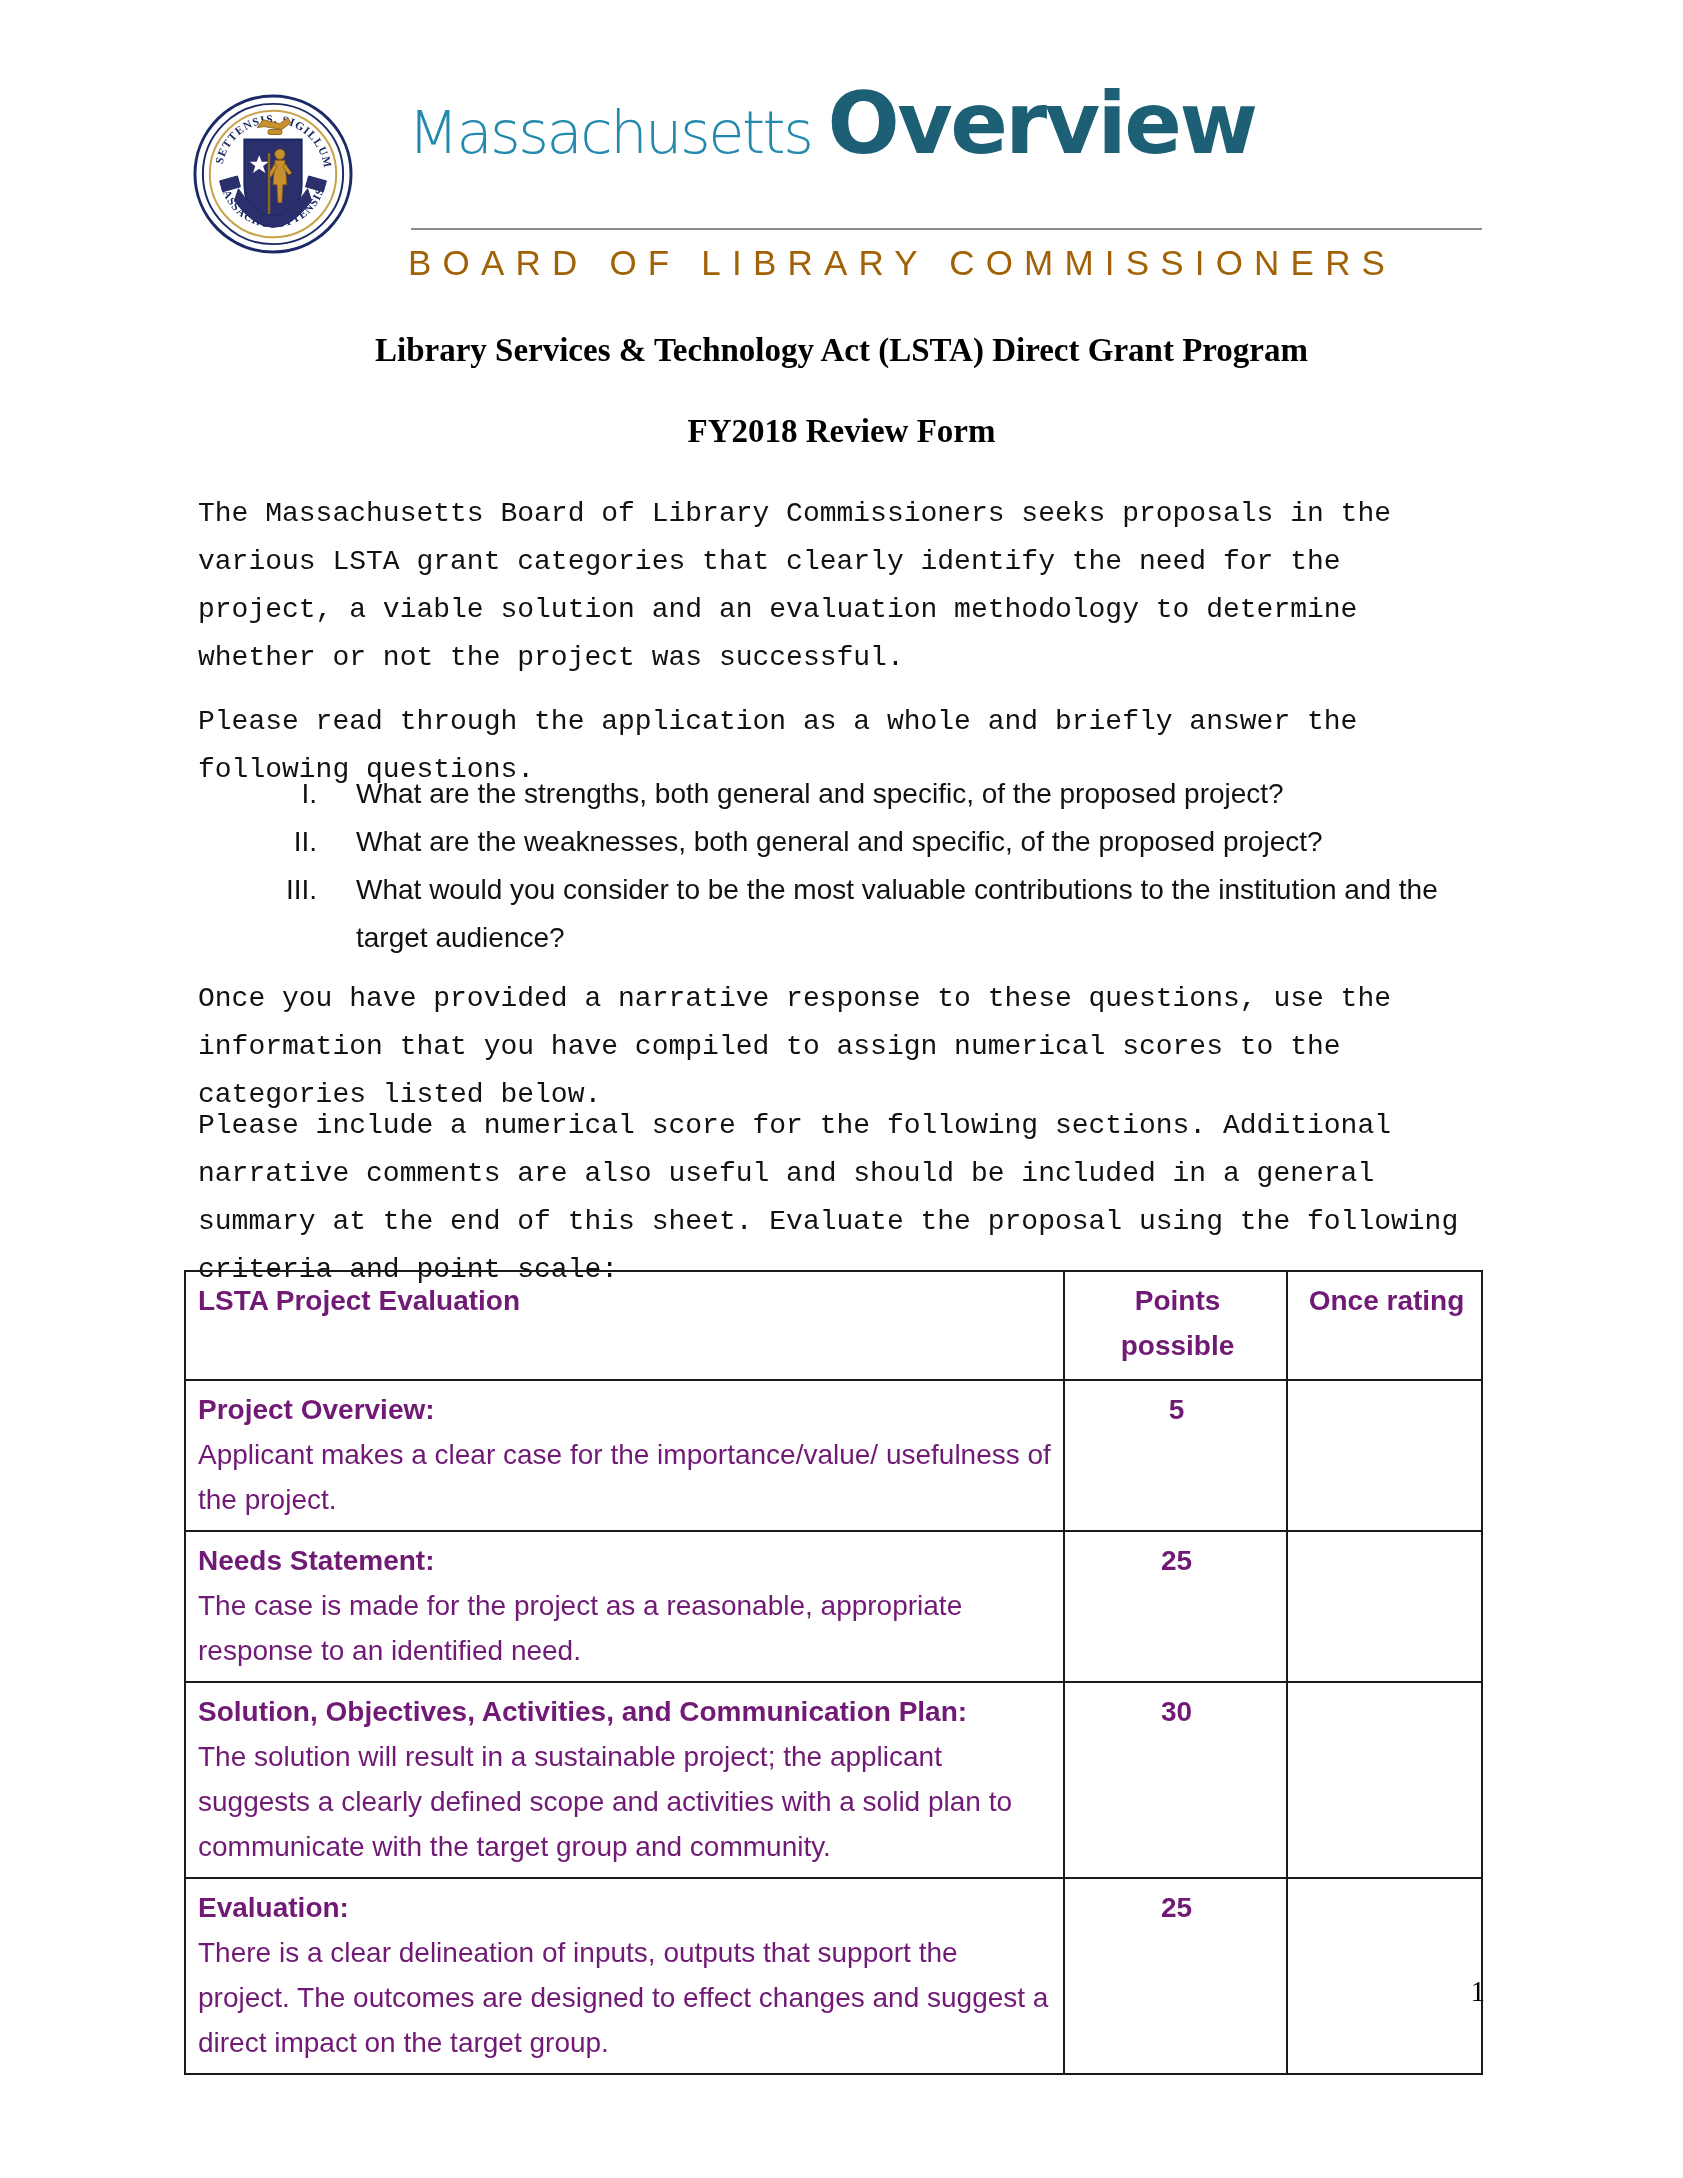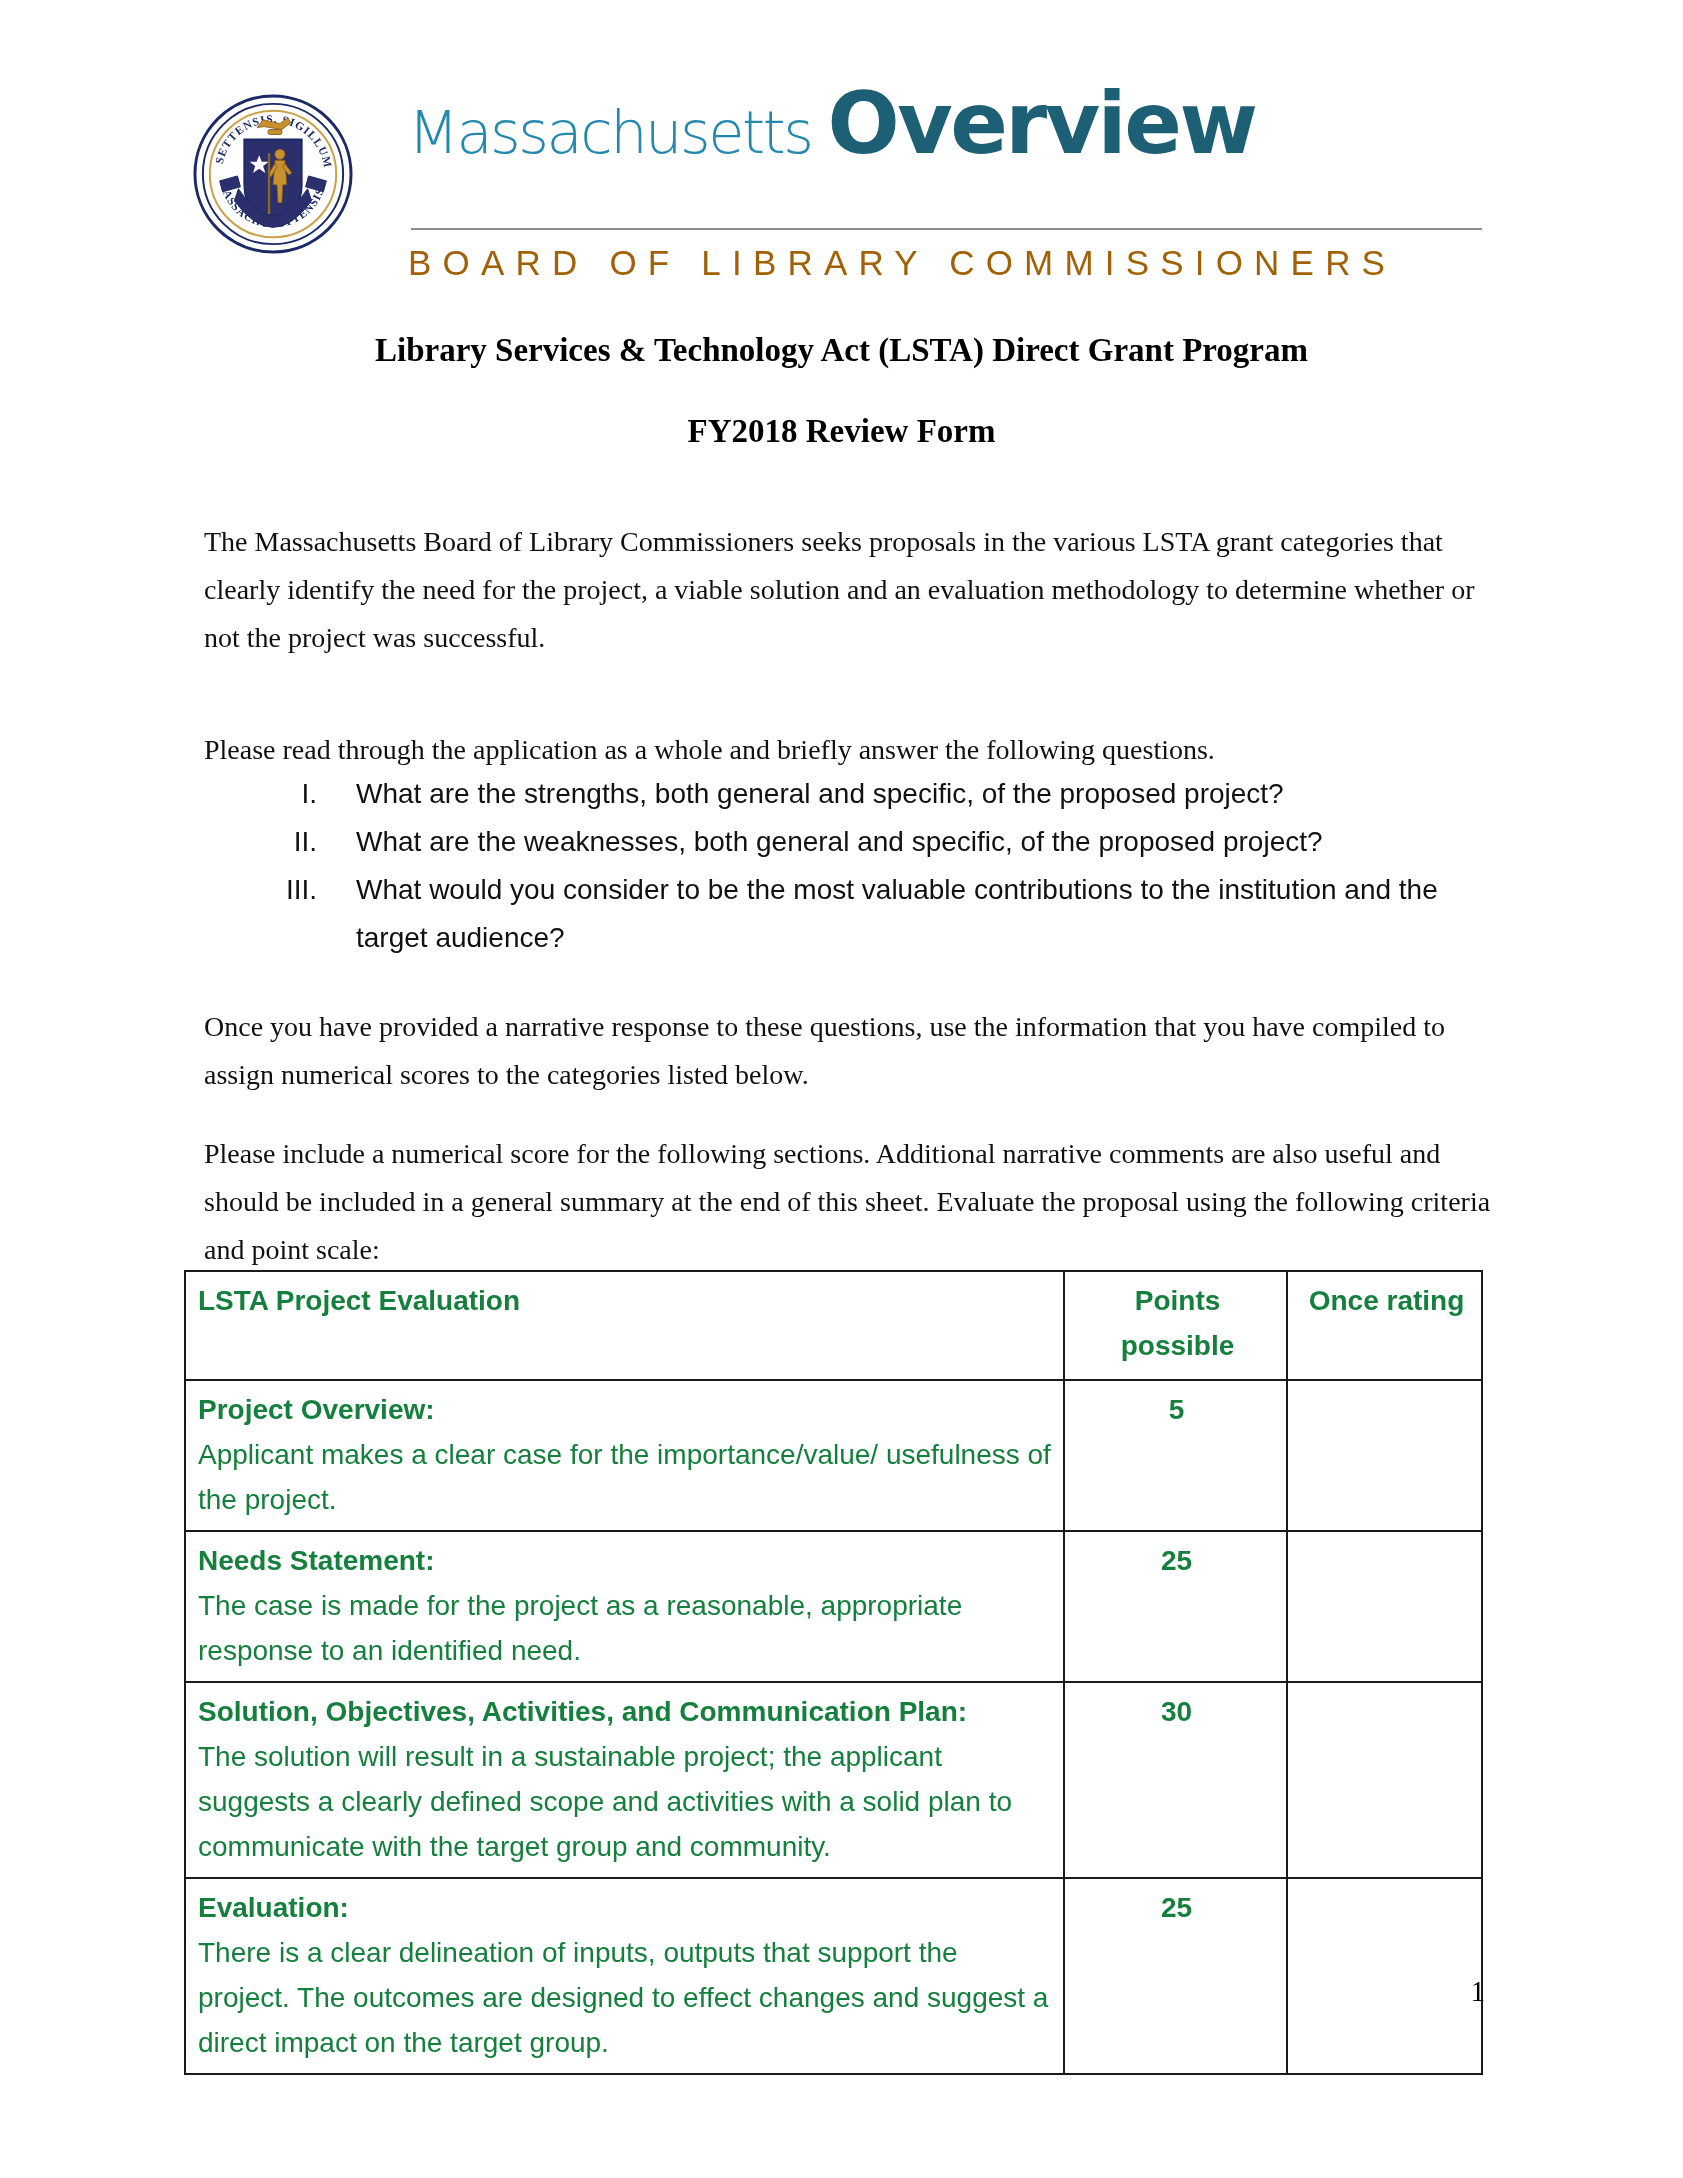--- a/index.html
+++ b/index.html
@@ -95,28 +95,27 @@
     font-weight: bold;
     font-size: 33px;
     color: #000;
   }
   .doc-title.t1 { top: 332px; text-align: center; }
   .doc-title.t2 { top: 413px; }
 
   
   .body-text {
     position: absolute;
-    left: 204px;
+    left: 198px;
     width: 1287px;
-    font-family: Liberation Serif, serif;
+    font-family: Liberation Mono, monospace;
     font-size: 28px;
     line-height: 48px;
     color: #111111;
     text-align: left;
-    margin-top: 28px;
   }
   .p1 { top: 490px; width: 1283px; }
   .p2 { top: 698px; }
   .p3 { top: 975px; width: 1287px; }
   .p4 { top: 1102px; width: 1289px; }
 
   
   .roman-list {
     position: absolute;
     left: 198px;
@@ -147,21 +146,21 @@
     top: 1270px;
     width: 1299px;
     border-collapse: collapse;
     table-layout: fixed;
   }
   .eval-table td, .eval-table th {
     border: 2px solid #1a1a1a;
     font-family: "Liberation Sans", sans-serif;
     font-size: 28px;
     line-height: 45px;
-    color: #15803d;
+    color: #701a75;
     vertical-align: top;
     padding: 6px 10px 8px 12px;
   }
   .col-crit  { width: 879px; }
   .col-pts   { width: 223px; }
   .col-rate  { width: 195px; }
 
   .eval-table thead th {
     font-weight: bold;
     text-align: left;

